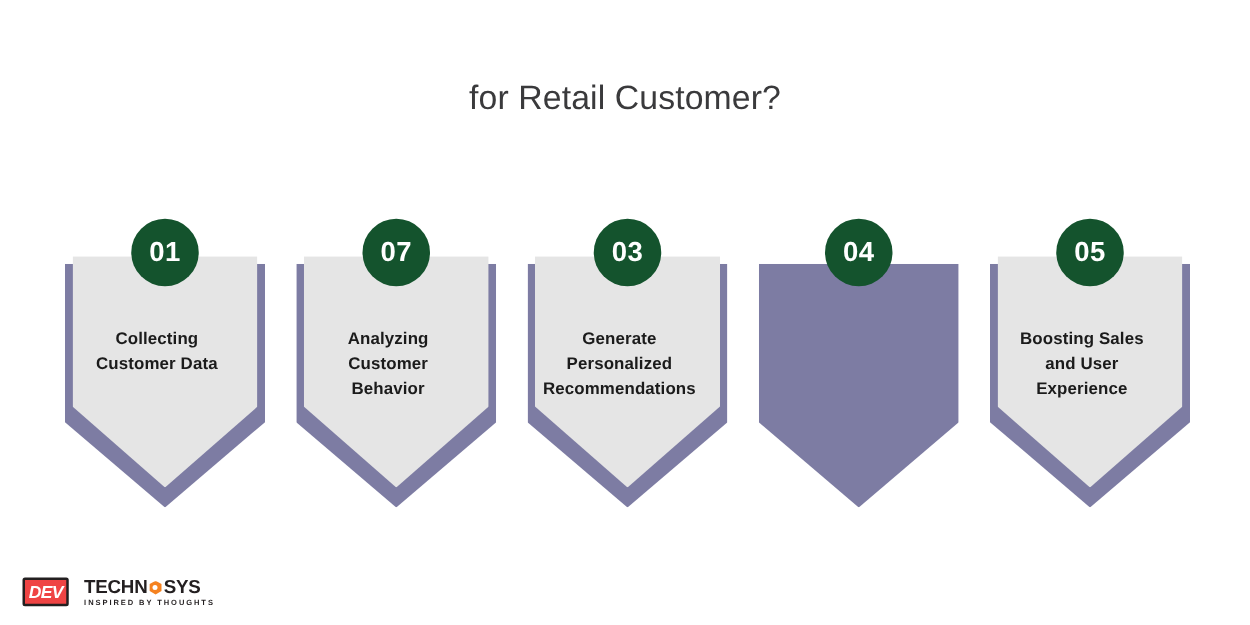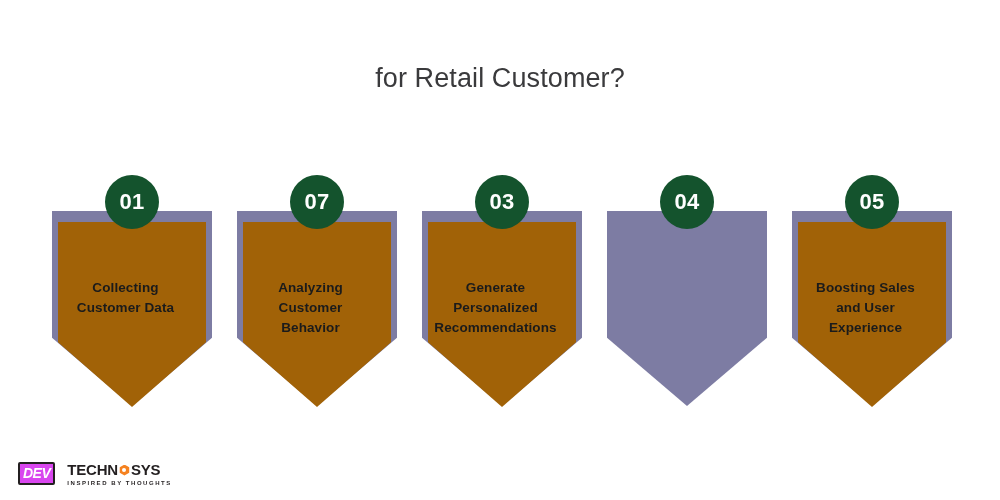--- a/index.html
+++ b/index.html
@@ -60,24 +60,24 @@
     height: 195px;
     background: #7d7ca3;
     -webkit-clip-path: polygon(0% 0%, 100% 0%, 100% 65%, 50% 100%, 0% 65%);
     clip-path: polygon(0% 0%, 100% 0%, 100% 65%, 50% 100%, 0% 65%);
   }
 
   
   .step-card {
     position: absolute;
     left: 6px;
-    top: 47px;
+    top: 30px;
     width: 148px;
     height: 185px;
-    background: #a16207;
+    background: #e5e5e5;
     -webkit-clip-path: polygon(0% 0%, 100% 0%, 100% 65%, 50% 100%, 0% 65%);
     clip-path: polygon(0% 0%, 100% 0%, 100% 65%, 50% 100%, 0% 65%);
     display: flex;
     align-items: flex-start;
     justify-content: center;
   }
 
   .step-text {
     margin-top: 56px;
     width: 175px;
@@ -113,21 +113,21 @@
   
   #logo {
     position: absolute;
     left: 18px;
     bottom: 10px;
     height: 28px;
     display: flex;
     align-items: flex-start;
   }
   .logo-dev-box {
-    background: #d946ef;
+    background: #ef4444;
     border: 2px solid #231f20;
     border-radius: 2px;
     padding: 1px 3px 2px 3px;
     display: flex;
     align-items: center;
     justify-content: center;
     height: 16px;
   }
   .logo-dev-text {
     color: #ffffff;

